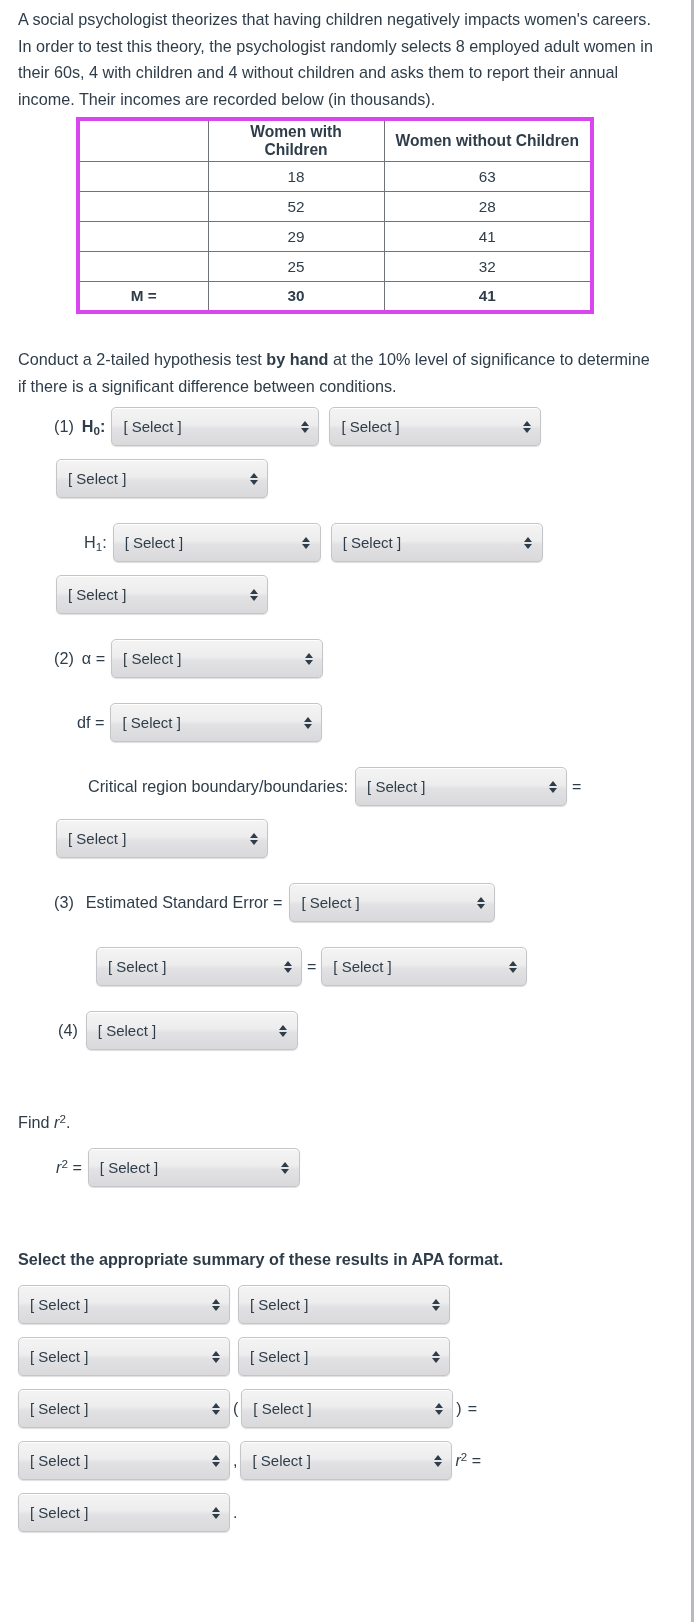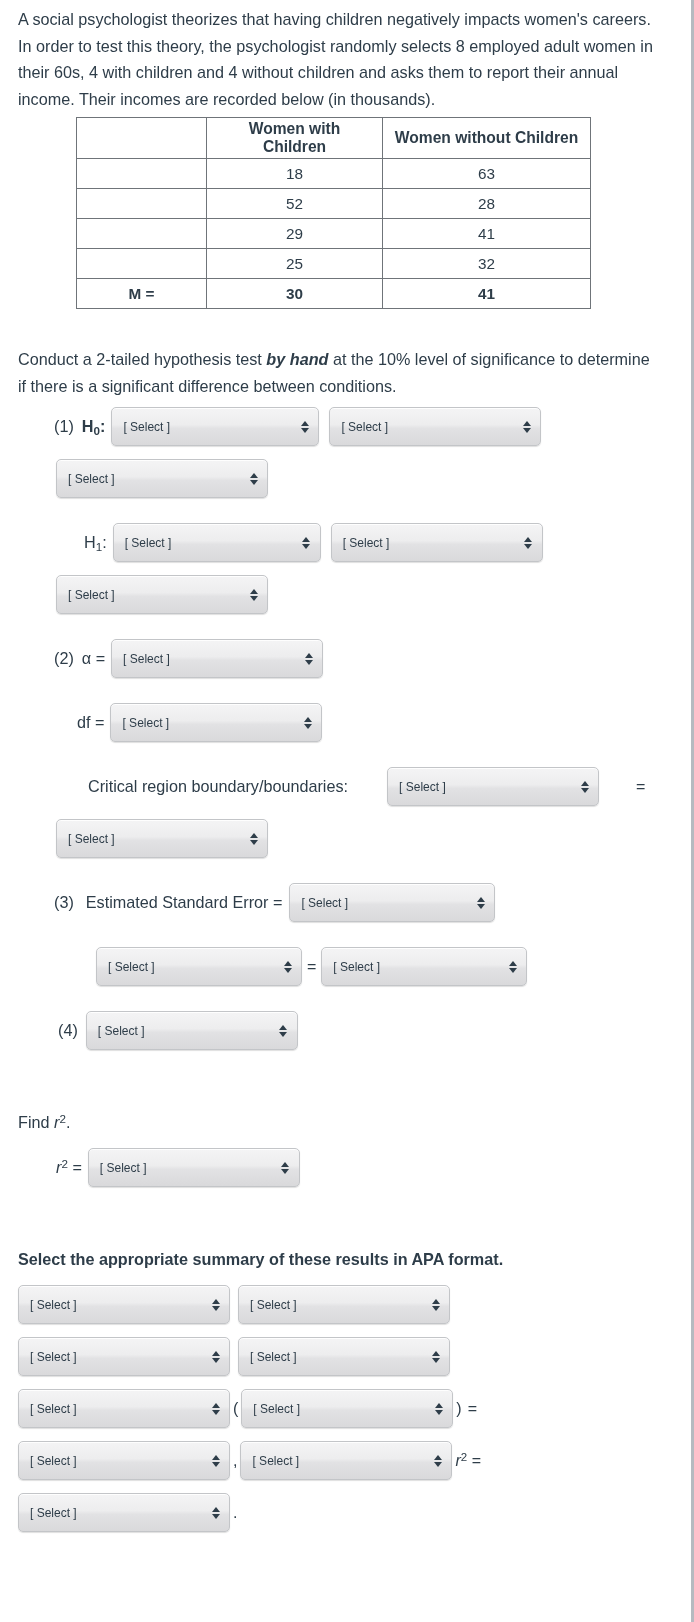--- a/index.html
+++ b/index.html
@@ -35,21 +35,21 @@
   }
 
   
   .table-wrap {
     position: absolute;
     left: 76px;
     top: 117px;
   }
   table.data {
     border-collapse: collapse;
-    border: 1px solid #d946ef;
+    border: 4px solid #d946ef;
     background: #fff;
   }
   table.data td, table.data th {
     border: 1px solid #6f7479;
     font-size: 15.3px;
     font-weight: normal;
     color: #2e3d49;
     text-align: center;
     height: 30px;
     padding: 2px 8px;
@@ -72,21 +72,21 @@
 
   
   .instruction {
     position: absolute;
     left: 18px;
     top: 346px;
     width: 640px;
     font-size: 16.2px;
     line-height: 26.5px;
   }
-  .instruction b { font-weight: bold; font-style: italic; }
+  .instruction b { font-weight: bold; }
 
   
   .row {
     position: absolute;
     display: flex;
     align-items: center;
     white-space: nowrap;
   }
   .lbltxt {
     font-size: 16.2px;
@@ -95,21 +95,21 @@
   .sel {
     position: relative;
     display: inline-flex;
     align-items: center;
     height: 39px;
     border: 1px solid #c3c5c8;
     border-radius: 5px;
     background: linear-gradient(to bottom, #f4f4f5 0%, #ededee 45%, #e2e2e4 55%, #d9d9db 100%);
     box-shadow: 0 1px 1px rgba(0,0,0,0.13), inset 0 1px 0 rgba(255,255,255,0.85);
     padding: 0 26px 0 11px;
-    font-size: 12px;
+    font-size: 15px;
     color: #2e3d49;
     cursor: pointer;
     user-select: none;
   }
   .sel .txt { line-height: 1; }
   .sel .spinner {
     position: absolute;
     right: 9px;
     top: 50%;
     transform: translateY(-50%);
@@ -267,21 +267,21 @@
     <span class="lbltxt">df =</span>
     <span class="sel" style="width:212px; margin-left:6px;">
       <span class="txt">[ Select ]</span>
       <span class="spinner">
           <i class="up"></i>
           <i class="down"></i>
         </span>
     </span>
   </div>
 
-  <div class="row" style="left:88px; top:767px;gap:32px;">
+  <div class="row" style="left:88px; top:767px;">
     <span class="lbltxt">Critical region boundary/boundaries:</span>
     <span class="sel" style="width:212px; margin-left:7px;">
       <span class="txt">[ Select ]</span>
       <span class="spinner">
           <i class="up"></i>
           <i class="down"></i>
         </span>
     </span>
     <span class="sep">=</span>
   </div>

